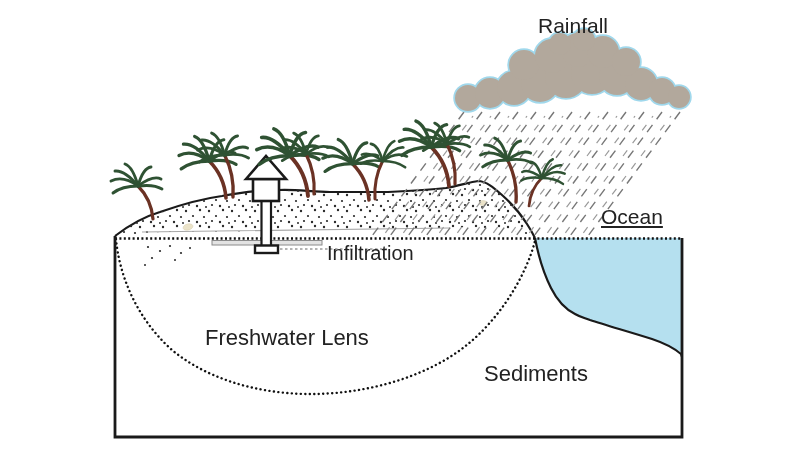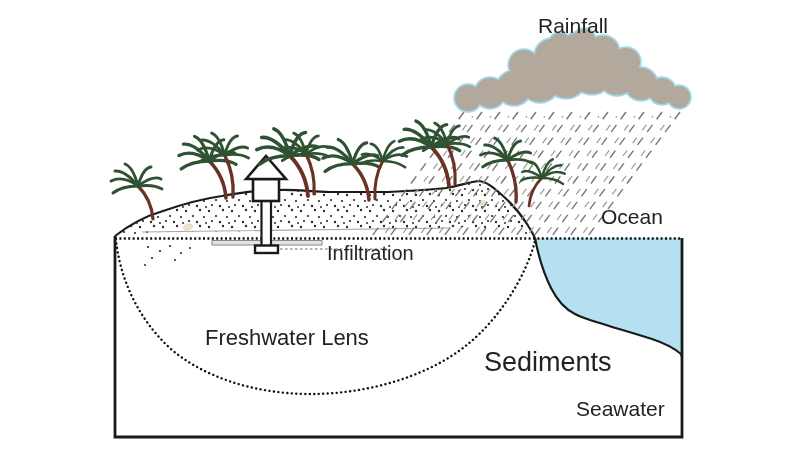--- a/index.html
+++ b/index.html
@@ -6,25 +6,25 @@
   .stage{
     position:relative;width:800px;height:450px;background:#ffffff;
     font-family:"Liberation Sans", sans-serif;overflow:hidden;
   }
   .stage svg{position:absolute;left:0;top:0;}
   .lbl{
     position:absolute;color:#222;white-space:nowrap;line-height:1.05;
     font-family:"Liberation Sans", sans-serif;
   }
   .lbl-rainfall{left:538px;top:3px;font-size:21px;margin-top:12px;}
-  .lbl-ocean{left:601px;top:206px;font-size:21px;}
+  .lbl-ocean{left:601px;top:206px;font-size:21px;text-decoration:underline;}
   .lbl-infiltration{left:327px;top:243px;font-size:20px;}
   .lbl-lens{left:205px;top:326px;font-size:22px;}
   .lbl-lowperm1{left:484px;top:333px;font-size:21px;}
-  .lbl-lowperm2{left:484px;top:348px;font-size:27px;}
+  .lbl-lowperm2{left:484px;top:362px;font-size:22px;}
   .lbl-seawater{left:576px;top:398px;font-size:21px;}
 </style>
 </head>
 <body>
 
 <div class="stage">
 
   <svg width="800" height="450" viewBox="0 0 800 450" xmlns="http://www.w3.org/2000/svg">
     <defs>
       <pattern id="stip" width="23" height="16" patternUnits="userSpaceOnUse">
@@ -200,14 +200,13 @@
     </g>
 
     <path d="M115,236 L115,437 L682,437 L682,238" fill="none" stroke="#1a1a1a" stroke-width="2.8"></path>
   </svg>
 
   <div class="lbl lbl-rainfall">Rainfall</div>
   <div class="lbl lbl-ocean">Ocean</div>
   <div class="lbl lbl-lens">Freshwater Lens</div>
   <div class="lbl lbl-infiltration">Infiltration</div>
   <div class="lbl lbl-lowperm2">Sediments</div>
-  <div class="lbl lbl-seawater">Seawater</div>
 </div>
 
 </body></html>

